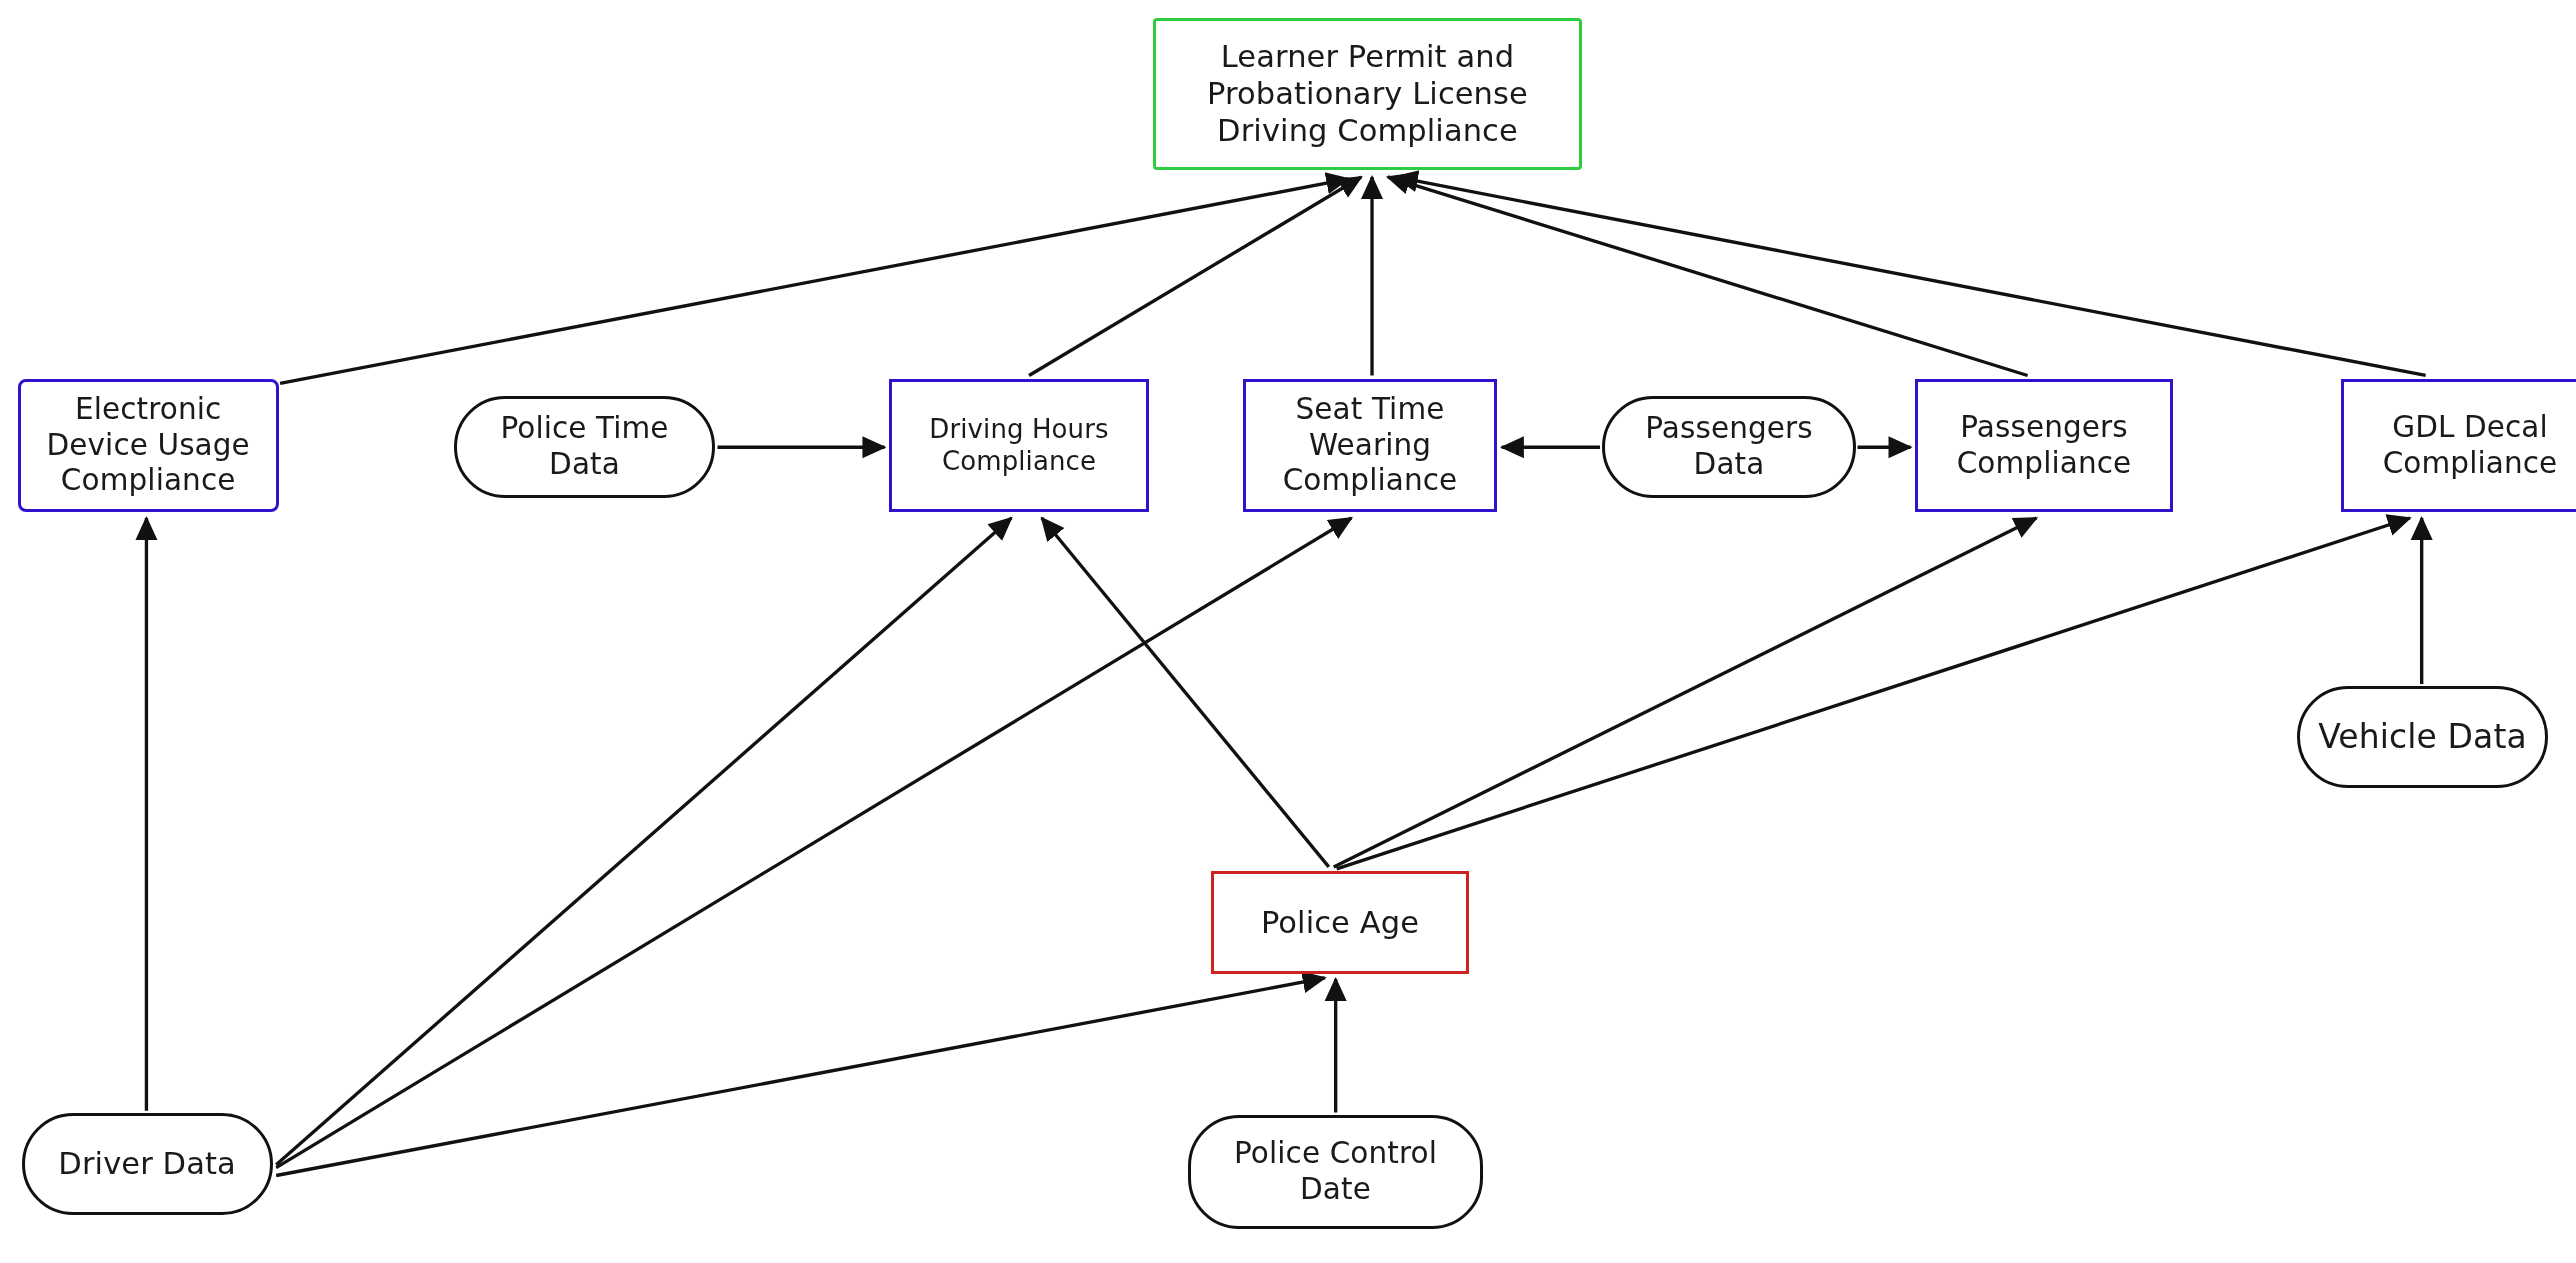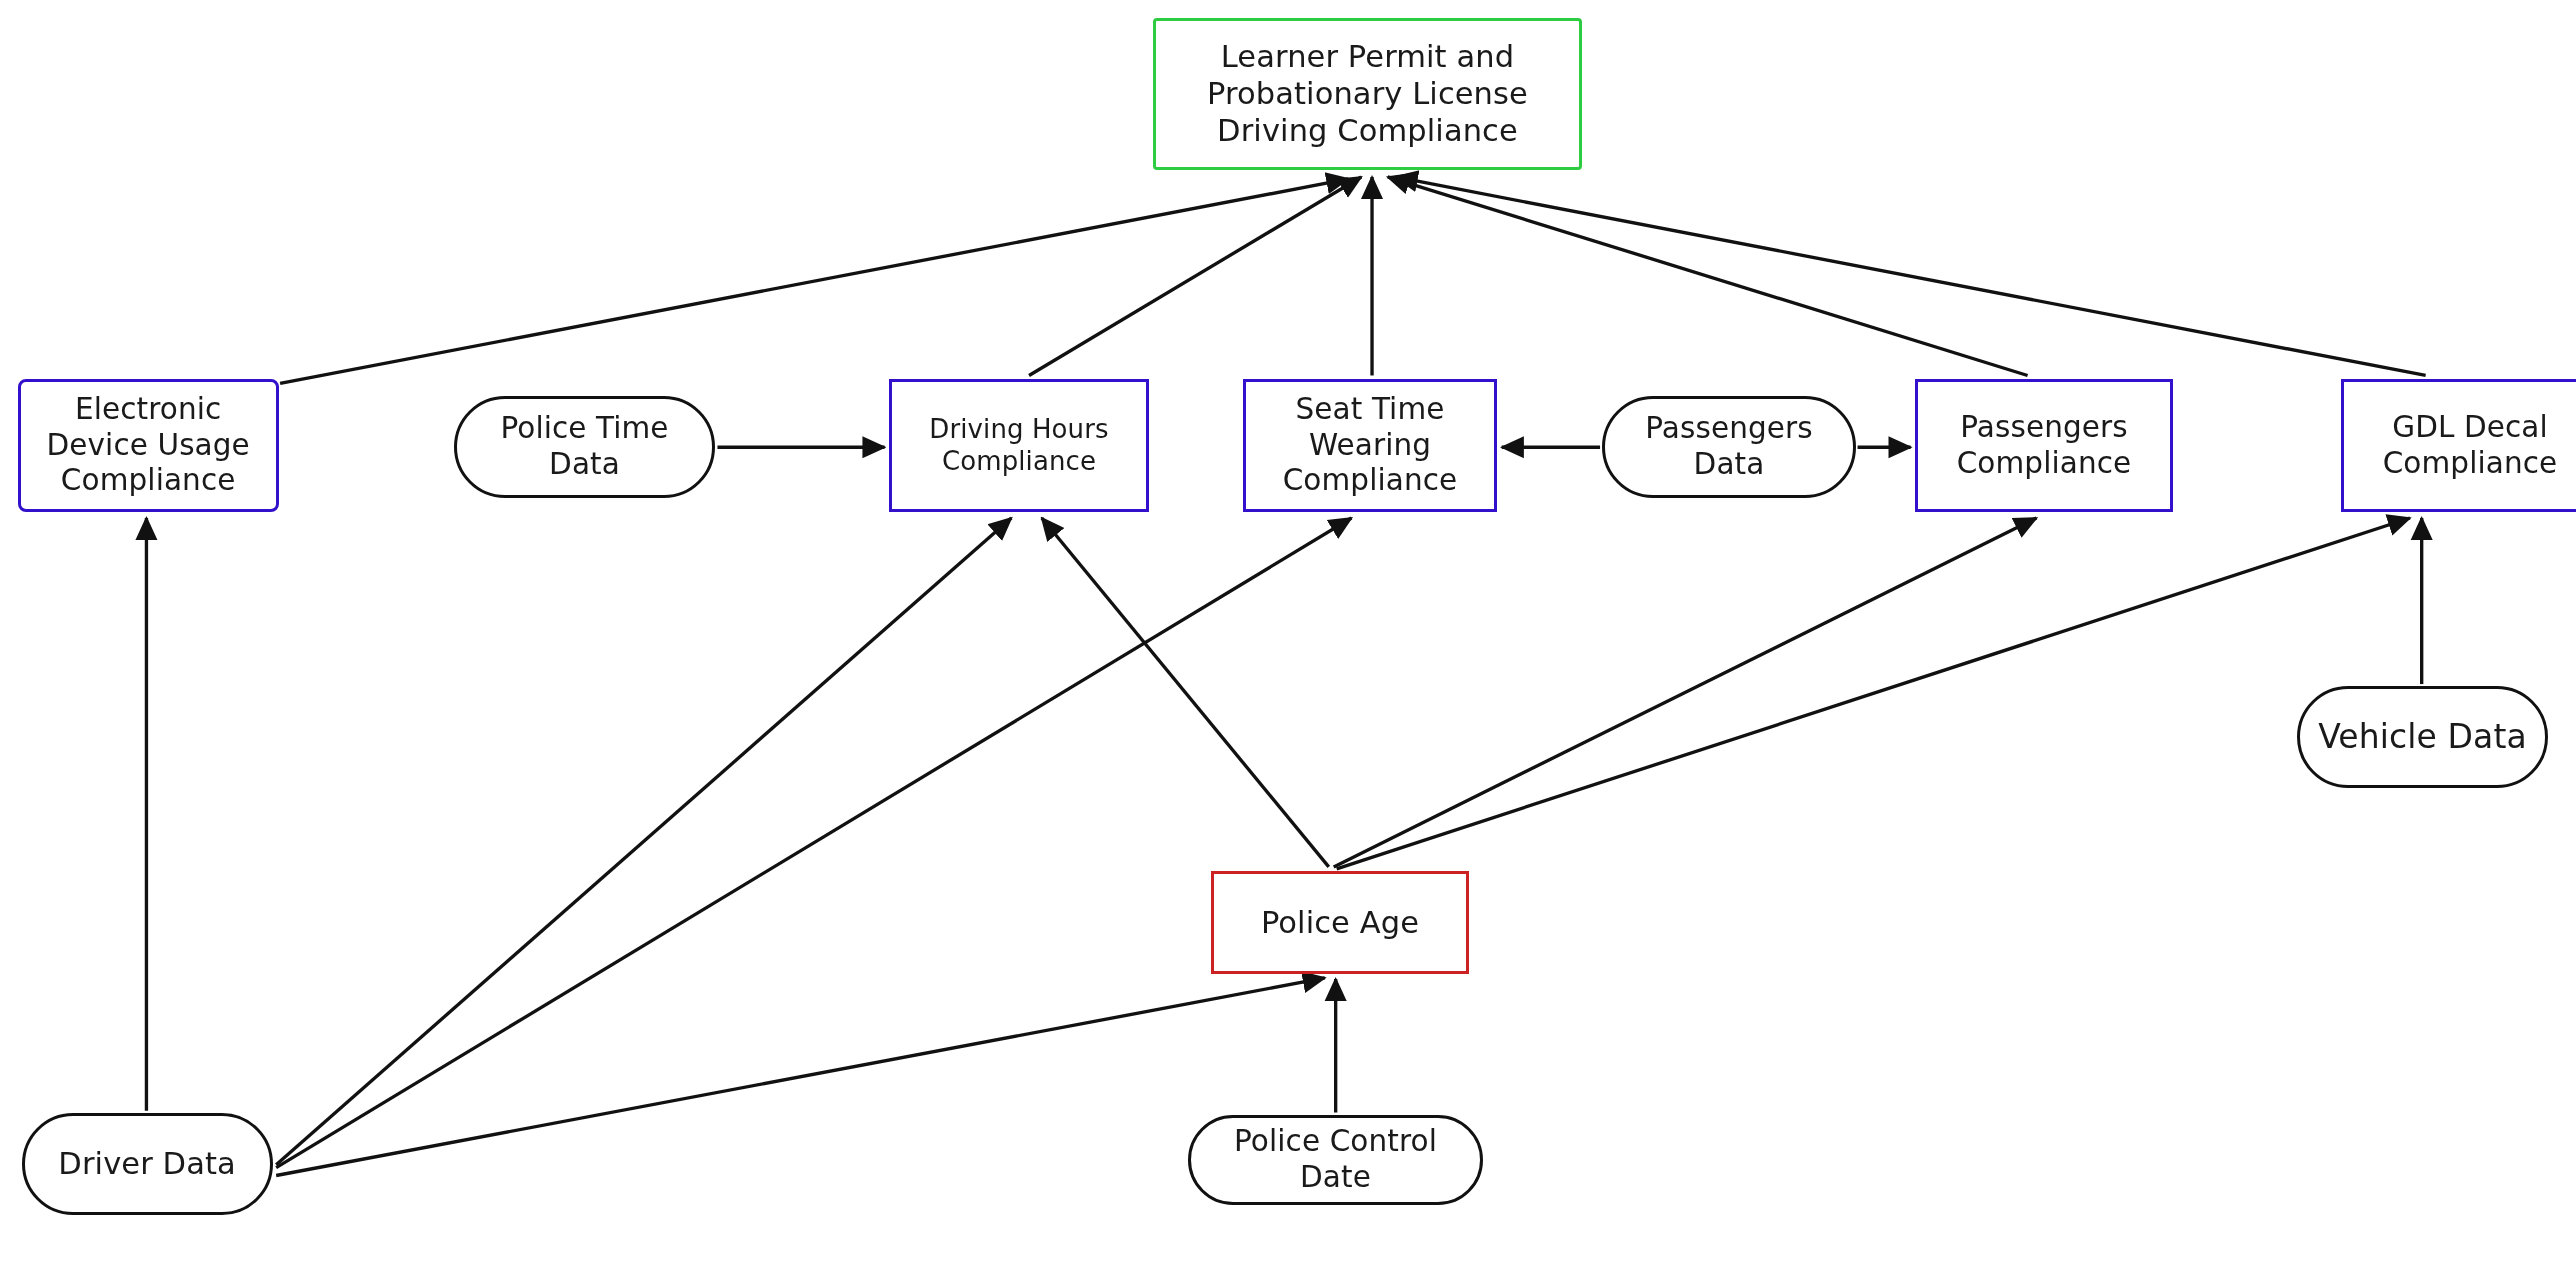--- a/index.html
+++ b/index.html
@@ -100,18 +100,18 @@
 Compliance</span></div>
       <div class="node node-data" style="left: 1602px; top: 396px; width: 254px; height: 102px; font-size: 29.5px; border-radius: 51px; border-color: rgb(17, 17, 17);"><span class="node-label">Passengers
 Data</span></div>
       <div class="node node-process" style="left: 1915px; top: 379px; width: 258px; height: 133px; font-size: 29.5px; border-radius: 0px; border-color: rgb(51, 17, 204); border-width: 3.9px;"><span class="node-label">Passengers
 Compliance</span></div>
       <div class="node node-process" style="left: 2294px; top: 379px; width: 258px; height: 133px; font-size: 29.5px; border-radius: 0px; border-color: rgb(51, 17, 204); border-width: 3.9px; margin-left: 47px;"><span class="node-label">GDL Decal
 Compliance</span></div>
       <div class="node node-data" style="left: 2297px; top: 686px; width: 251px; height: 102px; font-size: 33px; border-radius: 51px; border-color: rgb(17, 17, 17);"><span class="node-label">Vehicle Data</span></div>
       <div class="node node-process" style="left: 1211px; top: 871px; width: 258px; height: 103px; font-size: 30.5px; border-radius: 0px; border-color: rgb(204, 34, 34); border-width: 3.9px;"><span class="node-label">Police Age</span></div>
       <div class="node node-data" style="left: 21.6px; top: 1113px; width: 251px; height: 102px; font-size: 30.5px; border-radius: 51px; border-color: rgb(17, 17, 17);"><span class="node-label">Driver Data</span></div>
-      <div class="node node-data" style="left: 1188px; top: 1115px; width: 295px; height: 90px; font-size: 29.5px; border-radius: 51px; border-color: rgb(17, 17, 17);"><span class="node-label">Police Control
+      <div class="node node-data" style="left: 1188px; top: 1115px; width: 295px; height: 114px; font-size: 29.5px; border-radius: 51px; border-color: rgb(17, 17, 17);"><span class="node-label">Police Control
 Date</span></div>
     </div>
 
 </div>
 
 
 </body></html>

